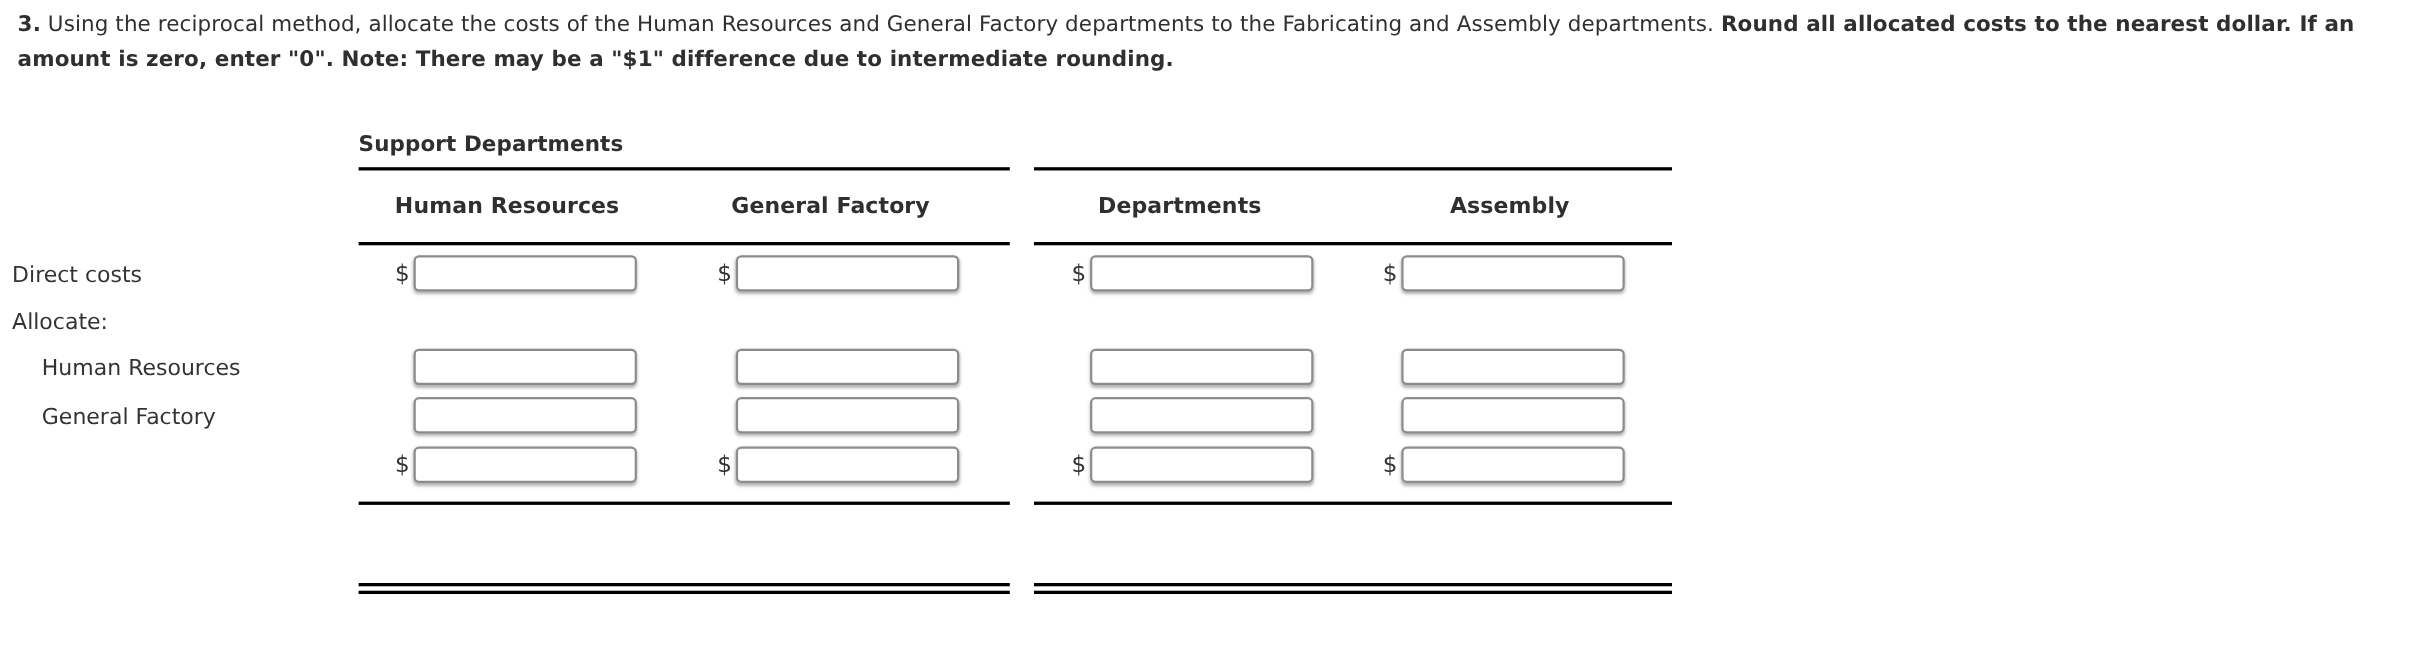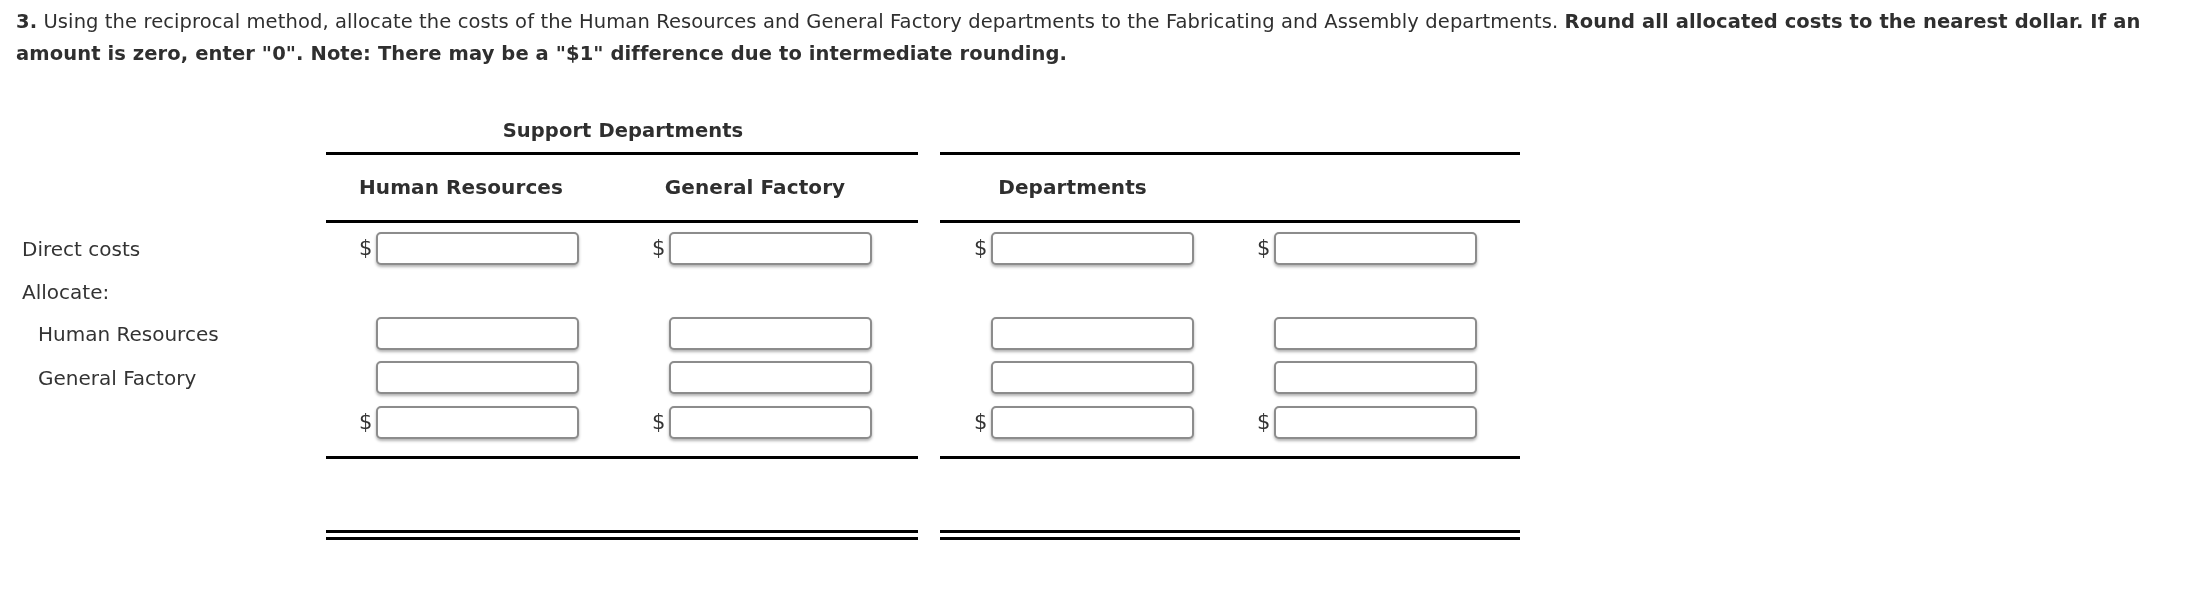--- a/index.html
+++ b/index.html
@@ -35,21 +35,20 @@
     position: absolute;
     left: 0;
     top: 118px;
     width: 2208px;
     height: 470px;
   }
 
   
   .grp-hdr {
     position: absolute;
-    text-align: center;
     font-size: 19.5px;
     font-weight: 700;
     color: #2f2f2f;
     top: 0px;
     height: 26px;
     line-height: 26px;
     letter-spacing: 0.1px;
   }
   .grp-support   { left: 326px;  width: 594px; }
   .grp-producing { left: 940px;  width: 580px; }
@@ -89,21 +88,21 @@
     letter-spacing: 0.1px;
   }
   .c1 { left: 326px;  width: 270px; }
   .c2 { left: 620px;  width: 270px; }
   .c3 { left: 940px;  width: 265px; }
   .c4 { left: 1240px; width: 265px; }
 
   
   .row-label {
     position: absolute;
-    left: 22px;
+    left: 11px;
     font-size: 20px;
     color: #333333;
     white-space: nowrap;
     line-height: 26px;
   }
   .row-label.indent { left: 38px; }
 
   
   .cell {
     position: absolute;
@@ -149,20 +148,21 @@
 <div class="sheet">
 
   <div class="grp-hdr grp-support">Support Departments</div>
 
   <div class="rule rule-grp-left"></div>
   <div class="rule rule-grp-right"></div>
 
   <div class="col-hdr c1">Human Resources</div>
   <div class="col-hdr c2">General Factory</div>
   <div class="col-hdr c3">Departments</div>
+  <div class="col-hdr c4">Assembly</div>
 
   <div class="rule rule-col-left"></div>
   <div class="rule rule-col-right"></div>
 
   <div class="row-label" style="top:118px">Direct costs</div>
   <div class="cell x1" style="top:114px">
     <span class="dollar">$</span>
     <input class="field" type="text" value="" style="">
   </div>
   <div class="cell x2" style="top:114px">

